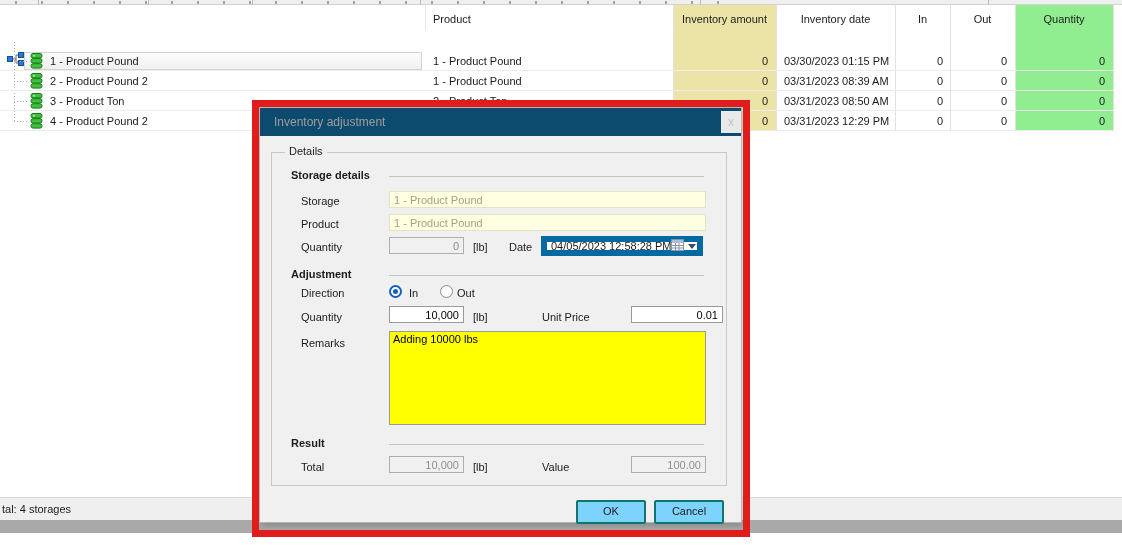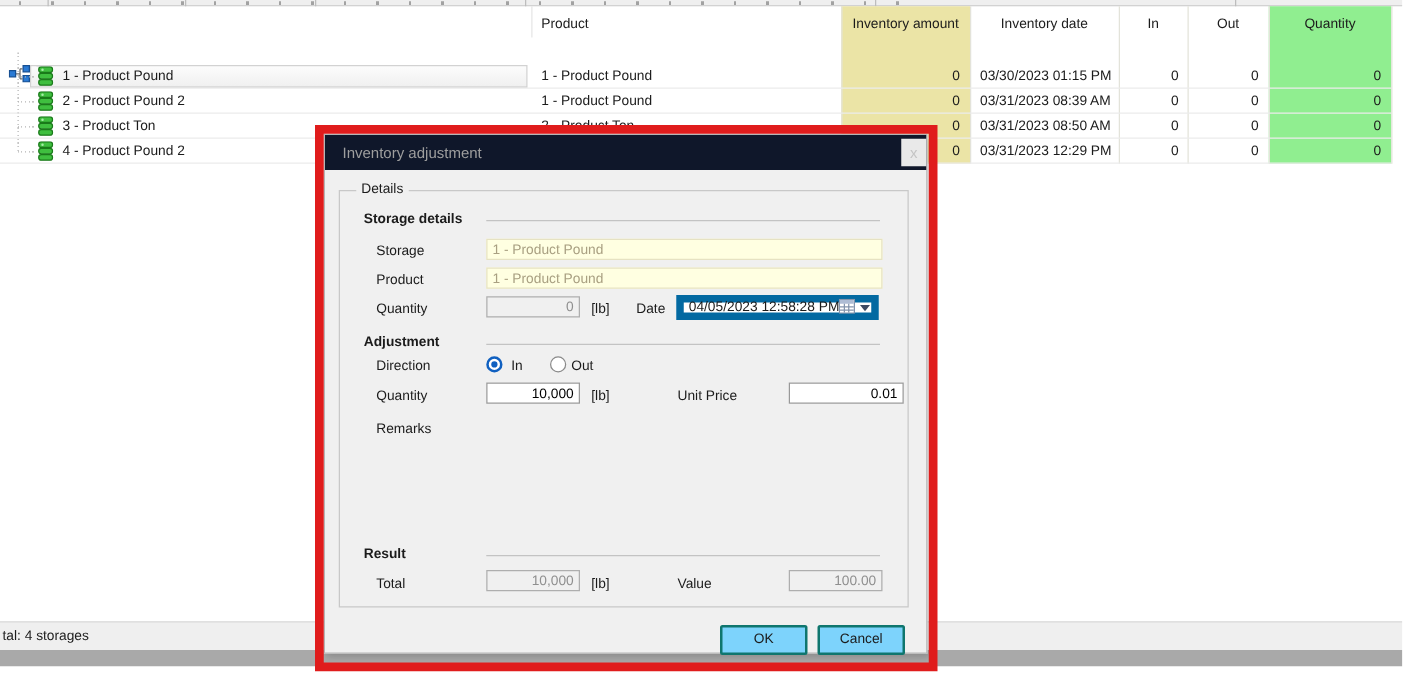--- a/index.html
+++ b/index.html
@@ -45,21 +45,21 @@
 
   
   .statusbar { position:absolute; left:0; top:497px; width:1122px; height:23px;
                background:#efefef; border-top:1px solid #dadada; }
   .statusbar .txt { position:absolute; left:2px; top:5px; }
   .graybar { position:absolute; left:0; top:520px; width:1122px; height:13px; background:#a9a9a9; }
 
   
   .dialog { position:absolute; left:259px; top:107px; width:483px; height:416px;
             background:#f0f0f0; border:1px solid #b5b5b5; box-shadow:2px 3px 6px rgba(0,0,0,.18); }
-  .titlebar { position:absolute; left:0; top:0; width:100%; height:28px; background:#0f172a; }
+  .titlebar { position:absolute; left:0; top:0; width:100%; height:28px; background:#0c4a6e; }
   .titlebar .t { position:absolute; left:14px; top:7px; font-size:12px; color:#9e9e9e; }
   .closebtn { position:absolute; left:461px; top:3px; width:20px; height:22px; background:#e9e9e9;
               color:#c4c4c4; text-align:center; line-height:22px; font-size:12px; }
   .fieldset { position:absolute; left:11px; top:44px; width:456px; height:334px; border:1px solid #c8c8c8; }
   .fieldset .legend { position:absolute; left:13px; top:-8px; background:#f0f0f0; padding:0 4px; color:#1b1b1b; }
   .bold { position:absolute; font-weight:bold; }
   .secline { position:absolute; left:129px; width:315px; height:1px; background:#c3c3c3; }
   .dlabel { position:absolute; white-space:nowrap; }
   .fld { position:absolute; height:17px; line-height:15px; padding:1px 4px; white-space:nowrap; overflow:hidden; }
   .fld.cream { background:#FFFFE1; color:#a9a082; border:1px solid #e6e2c2; }
@@ -257,20 +257,21 @@
     <div class="radio off" style="left:180px;top:177px"></div>
     <div class="dlabel" style="left:197px;top:179px">Out</div>
 
     <div class="dlabel" style="left:41px;top:203px">Quantity</div>
     <div class="fld edit" style="left:129px;top:198px;width:75px">10,000</div>
     <div class="dlabel" style="left:213px;top:203px">[lb]</div>
     <div class="dlabel" style="left:282px;top:203px">Unit Price</div>
     <div class="fld edit" style="left:371px;top:198px;width:92px">0.01</div>
 
     <div class="dlabel" style="left:41px;top:229px">Remarks</div>
+    <div class="remarks">Adding 10000 lbs</div>
 
     <div class="bold" style="left:31px;top:329px">Result</div>
     <div class="secline" style="top:336px"></div>
 
     <div class="dlabel" style="left:41px;top:353px">Total</div>
     <div class="fld dis" style="left:129px;top:348px;width:75px">10,000</div>
     <div class="dlabel" style="left:213px;top:353px">[lb]</div>
     <div class="dlabel" style="left:282px;top:353px">Value</div>
     <div class="fld dis" style="left:371px;top:348px;width:75px">100.00</div>
 

